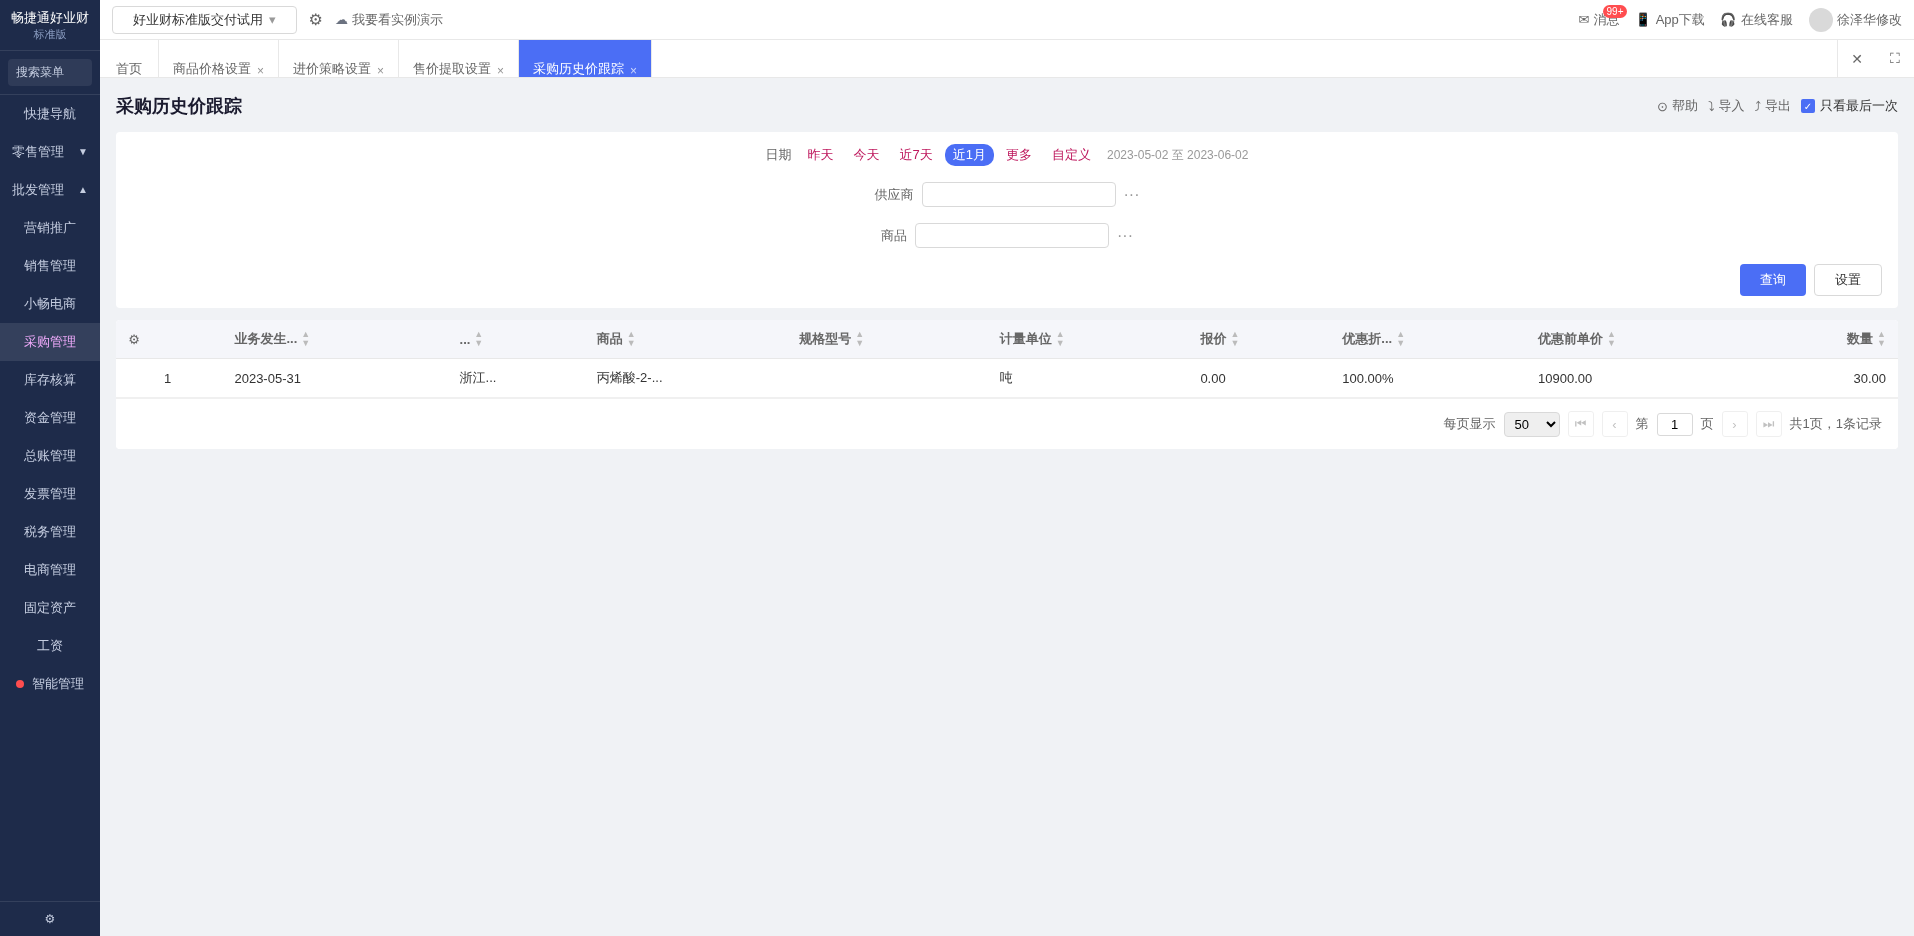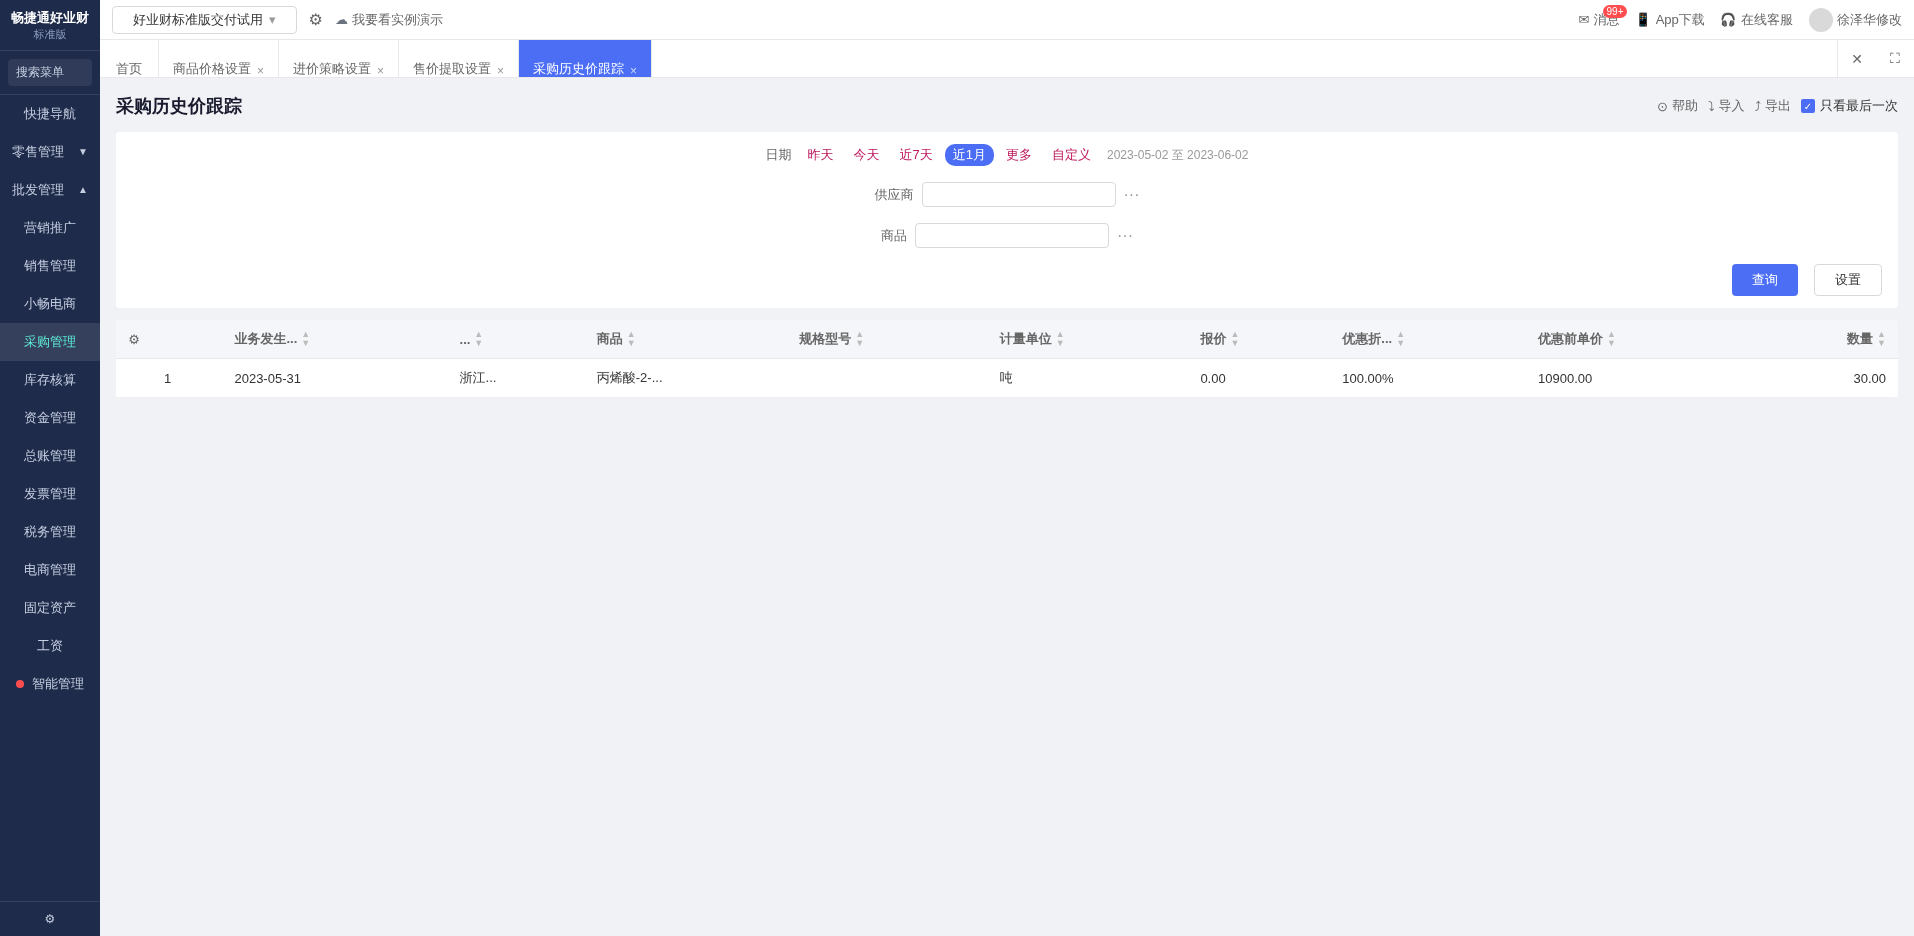--- a/index.html
+++ b/index.html
@@ -1,26 +1,26 @@
 <!DOCTYPE html>
 <html><head>
   <meta charset="utf-8">
   <style>
     * { box-sizing: border-box; margin: 0; padding: 0; }
     body { font-family: "Microsoft YaHei", "PingFang SC", sans-serif; font-size: 13px; background: #f0f2f5; color: #333; display: flex; height: 936px; overflow: hidden; }
 
     
     .sidebar { width: 100px; background: #1e2b4a; color: #c5cde0; display: flex; flex-direction: column; height: 100%; flex-shrink: 0; }
     .sidebar-logo { padding: 10px 8px 8px 8px; border-bottom: 1px solid rgba(255,255,255,0.1); text-align: center; }
-    .sidebar-logo .logo-title { font-size: 13px; color: #fff; font-weight: bold; line-height: 1.3; }
+    .sidebar-logo .logo-title { font-size: 13px; color: #fff; font-weight: normal; line-height: 1.3; }
     .sidebar-logo .logo-sub { font-size: 11px; color: #8a9cc0; }
     .sidebar-search { padding: 8px; border-bottom: 1px solid rgba(255,255,255,0.1); }
     .sidebar-search-btn { width: 100%; background: rgba(255,255,255,0.08); border: none; color: #c5cde0; padding: 5px 8px; border-radius: 4px; cursor: pointer; font-size: 12px; text-align: left; }
     .sidebar-nav-item { padding: 10px 8px; text-align: center; cursor: pointer; color: #c5cde0; font-size: 12px; display: flex; flex-direction: column; align-items: center; gap: 3px; }
-    .sidebar-nav-item.active { background: rgba(255,255,255,0.1); color: #5eead4; font-family: Liberation Serif, serif; }
+    .sidebar-nav-item.active { background: rgba(255,255,255,0.1); color: #f0abfc; font-family: Liberation Serif, serif; }
     .sidebar-nav-item.has-arrow { flex-direction: row; justify-content: space-between; padding: 10px 12px; align-items: center; }
     .sidebar-nav-item .arrow { font-size: 10px; }
     .nav-label { font-size: 13px; }
     .nav-dot { width: 8px; height: 8px; background: #ff4d4f; border-radius: 50%; display: inline-block; margin-right: 4px; }
     .sidebar-bottom { margin-top: auto; border-top: 1px solid rgba(255,255,255,0.1); }
     .sidebar-bottom-item { padding: 10px 8px; text-align: center; cursor: pointer; color: #c5cde0; font-size: 12px; }
 
     
     .main { flex: 1; display: flex; flex-direction: column; overflow: hidden; }
 
@@ -61,21 +61,21 @@
     
     .filter-bar { background: #fff; border-radius: 4px; padding: 12px 16px; margin-bottom: 12px; display: flex; align-items: center; gap: 16px; flex-wrap: wrap; flex-direction: column; }
     .filter-group { display: flex; align-items: center; gap: 8px; }
     .filter-label { color: #666; font-size: 13px; }
     .date-options { display: flex; align-items: center; gap: 4px; }
     .date-opt { padding: 2px 8px; border-radius: 3px; cursor: pointer; font-size: 13px; color: #be185d; }
     .date-opt.active { background: #4b6ef5; color: #fff; border-radius: 10px; }
     .date-range { color: #999; font-size: 12px; }
     .filter-input { border: 1px solid #d9d9d9; border-radius: 4px; padding: 4px 8px; font-size: 13px; min-width: 160px; color: #333; outline: none; }
     .filter-dots { color: #999; cursor: pointer; font-size: 16px; }
-    .filter-actions { margin-left: auto; display: flex; gap: 16px; }
+    .filter-actions { margin-left: auto; display: flex; gap: 8px; }
     .btn-query { background: #4b6ef5; color: #fff; border: none; border-radius: 4px; padding: 6px 20px; cursor: pointer; font-size: 13px; }
     .btn-settings { background: #fff; color: #333; border: 1px solid #d9d9d9; border-radius: 4px; padding: 6px 20px; cursor: pointer; font-size: 13px; }
 
     
     .table-container { background: #fff; border-radius: 4px; overflow: hidden; }
     table { width: 100%; border-collapse: collapse; font-size: 13px; }
     thead tr { background: #f5f6fa; }
     th { padding: 10px 12px; text-align: left; color: #666; font-weight: normal; border-bottom: 1px solid #e8e8e8; white-space: nowrap; }
     td { padding: 10px 12px; border-bottom: 1px solid #f0f0f0; color: #333; white-space: nowrap; }
     .th-sort { display: flex; align-items: center; gap: 4px; cursor: pointer; font-weight: bold; }
@@ -375,17 +375,33 @@
               <td></td>
               <td>吨</td>
               <td>0.00</td>
               <td>100.00%</td>
               <td>10900.00</td>
               <td style="text-align:right;">30.00</td>
             </tr>
           </tbody>
         </table>
 
+        <div class="pagination">
+          <span>每页显示</span>
+          <select class="page-size-select">
+            <option>50</option>
+            <option>100</option>
+            <option>200</option>
+          </select>
+          <div class="page-btn disabled">⏮</div>
+          <div class="page-btn disabled">‹</div>
+          <span>第</span>
+          <input class="page-input" value="1" type="text" style="">
+          <span>页</span>
+          <div class="page-btn disabled">›</div>
+          <div class="page-btn disabled">⏭</div>
+          <span>共1页，1条记录</span>
+        </div>
       </div>
 
     </div>
   </div>
 </div>
 
 </body></html>

